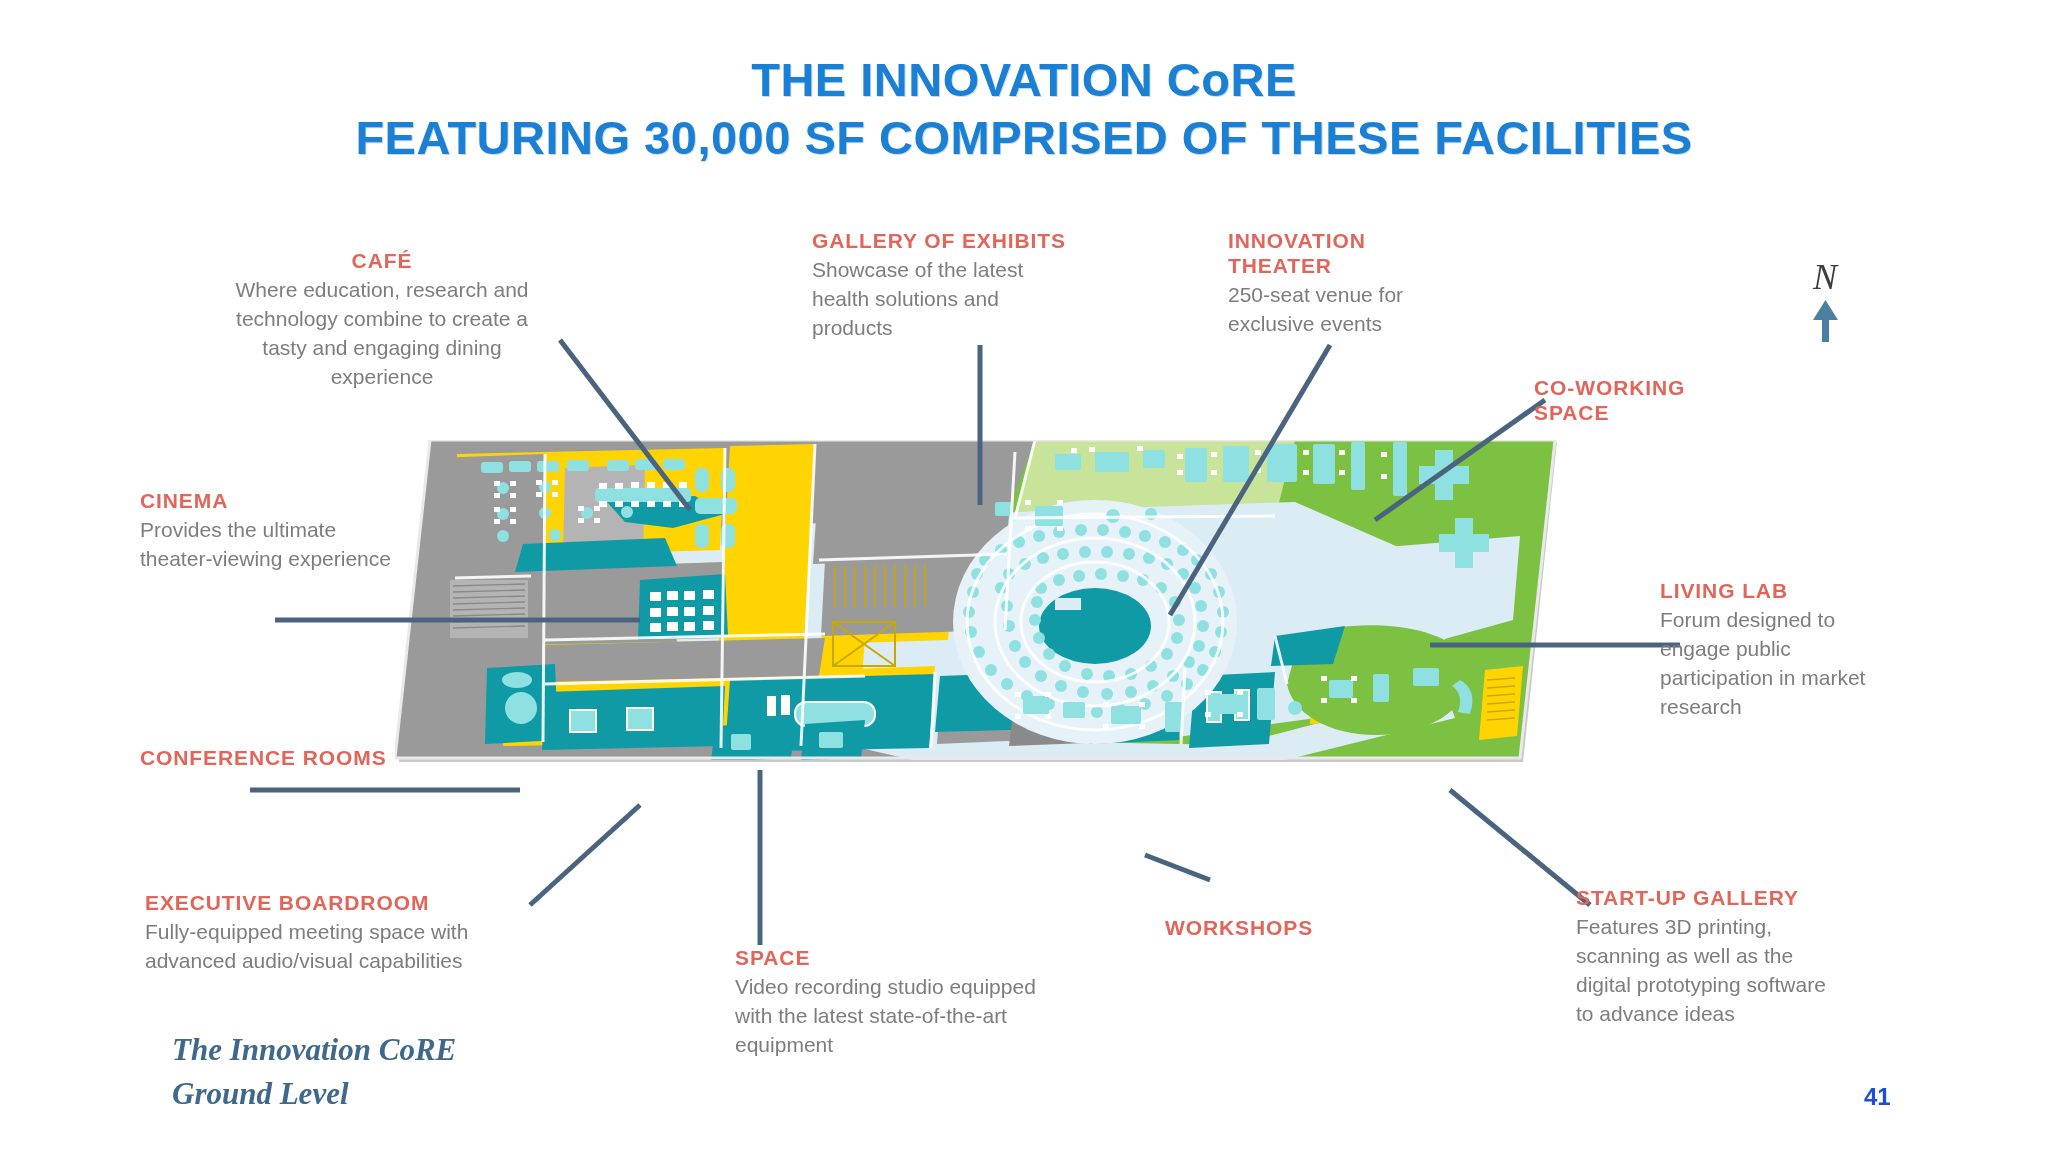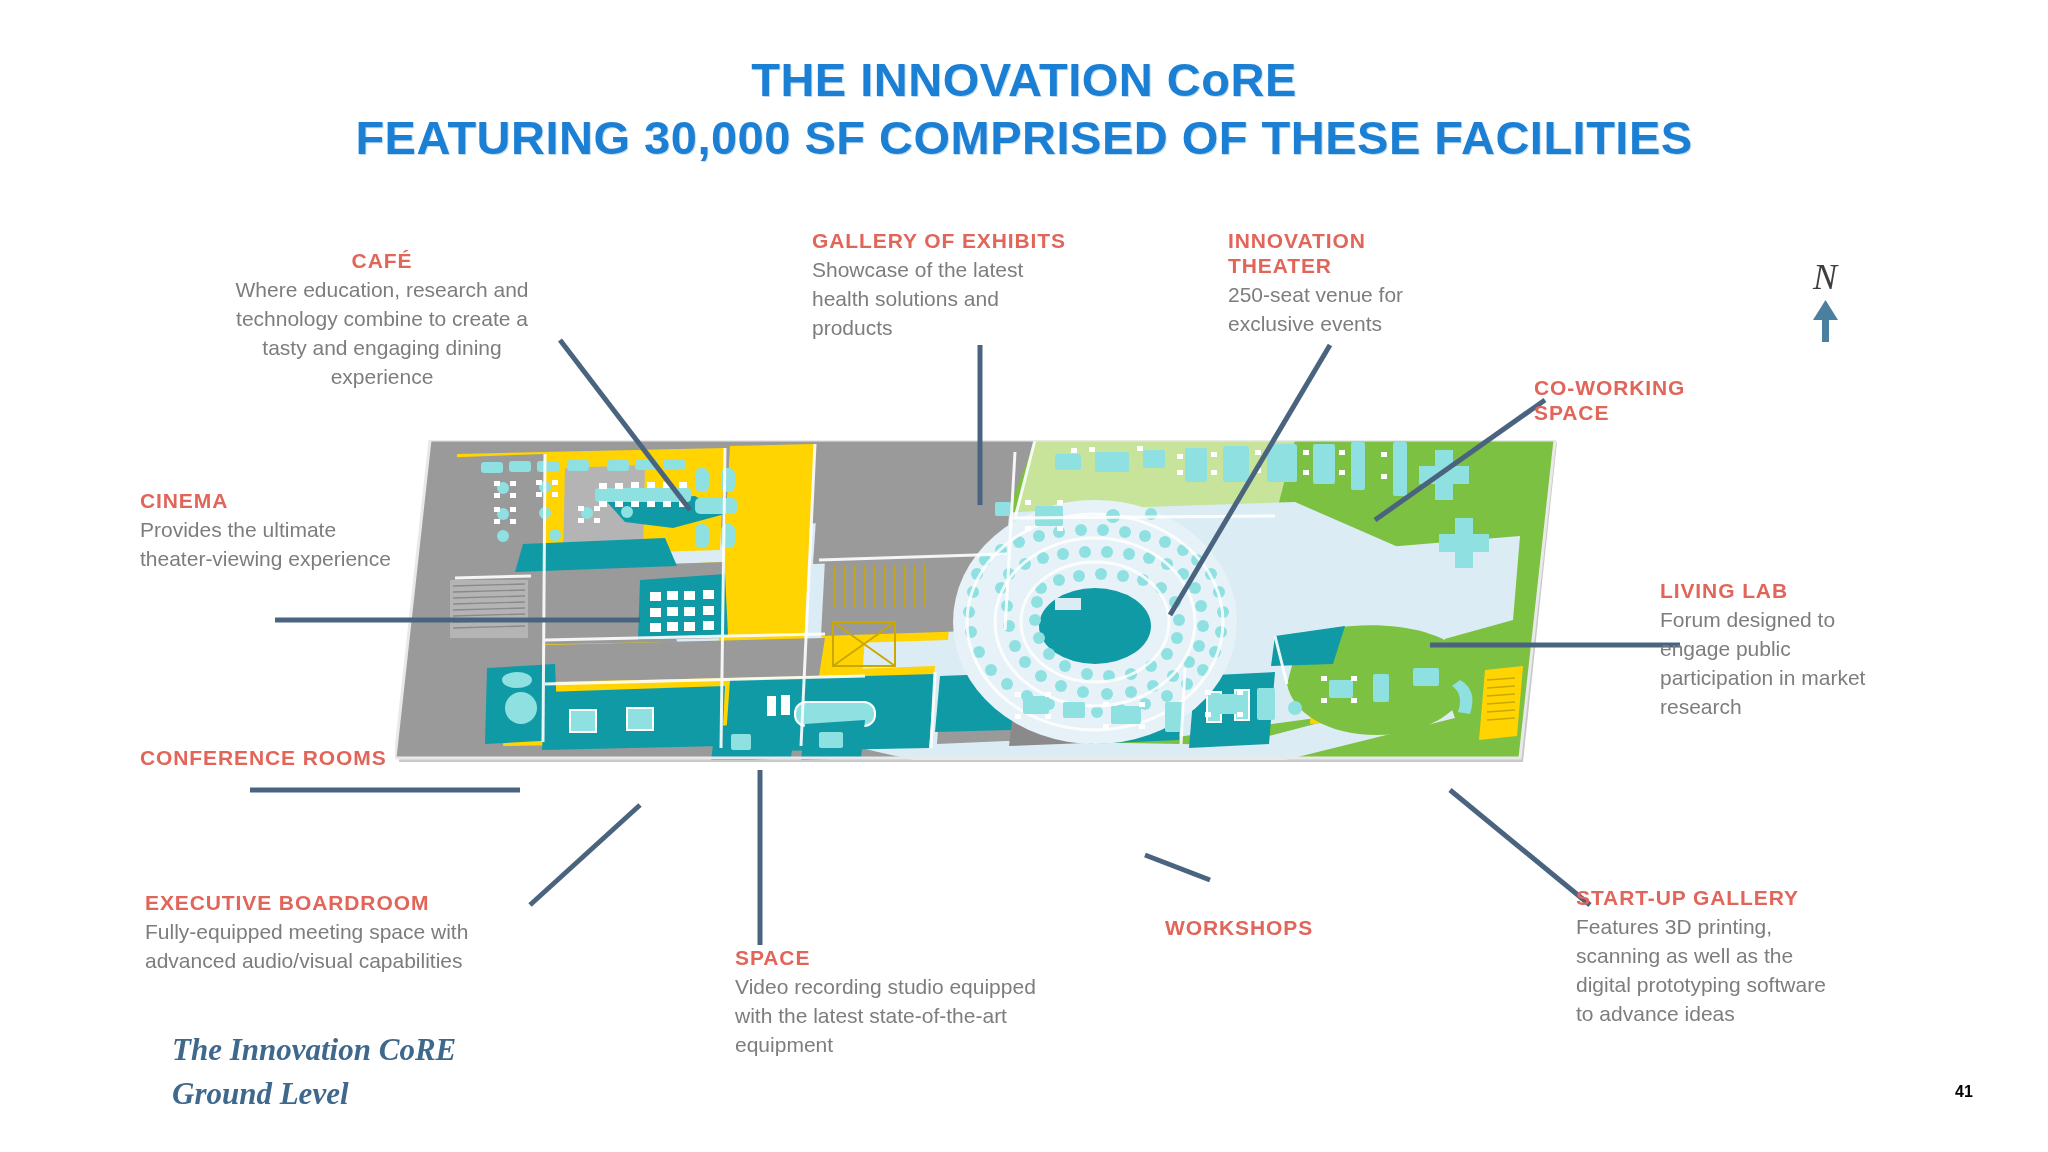--- a/index.html
+++ b/index.html
@@ -48,22 +48,22 @@
 
   
   #ground-caption{
     position:absolute; left:172px; top:1028px; width:420px;
     font-family:"Liberation Serif", serif; font-style:italic; font-weight:bold;
     color:#3e688c; font-size:31px; line-height:44px;
   }
 
   
   #page-number{
-    position:absolute; left:1955px; top:1083px;
-    font-size:16px; font-weight:bold; color:#000000;
+    position:absolute; left:1864px; top:1083px;
+    font-size:24px; font-weight:bold; color:#1d4ed8;
   }
 </style>
 </head>
 <body>
 
 <div id="title-block">
   <div class="tline" id="title-line-1">THE INNOVATION CoRE</div>
   <div class="tline" id="title-line-2">FEATURING 30,000 SF COMPRISED OF THESE FACILITIES</div>
 </div>
 

